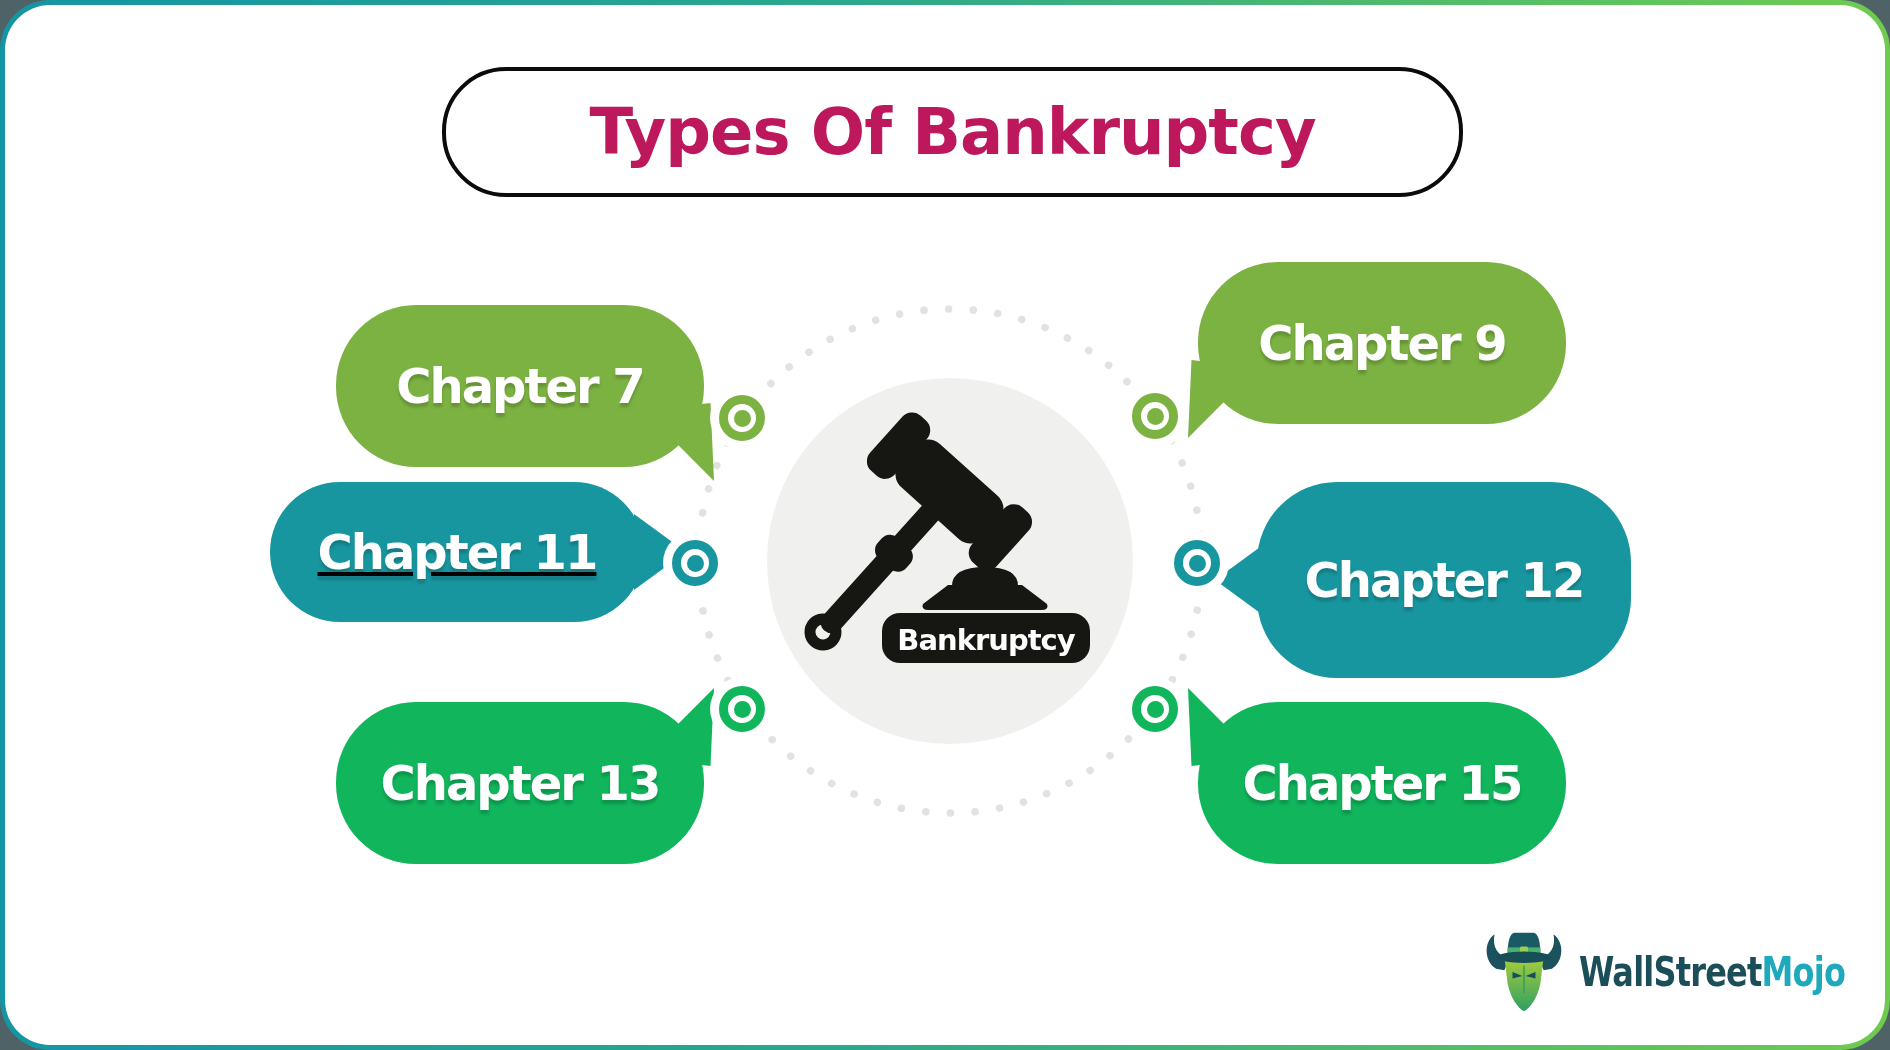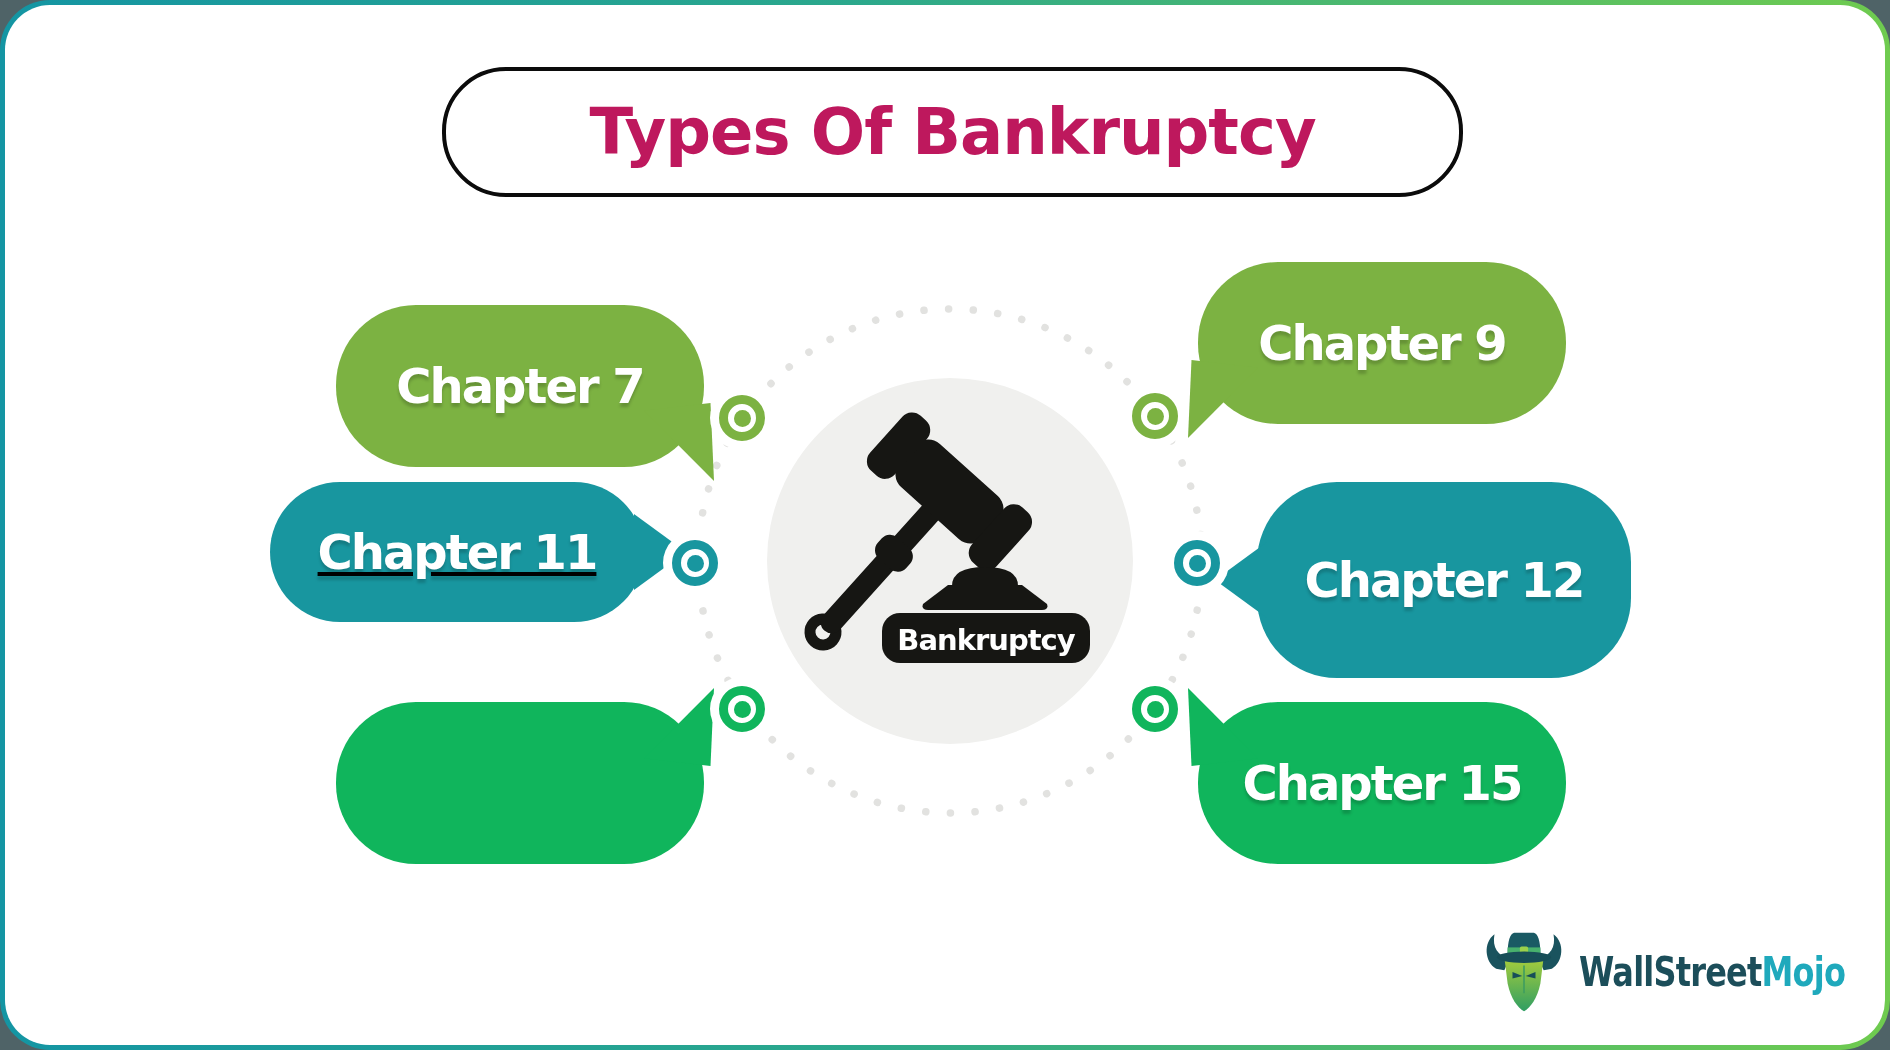--- a/index.html
+++ b/index.html
@@ -73,20 +73,21 @@
     <div class="bubble" style="left: 265px; top: 477px; width: 374px; height: 140px; text-decoration: underline; --c: #18969F;">
       <span class="tail tail-r"></span>
       <span class="bubble-label">Chapter 11</span>
     </div>
     <div class="bubble" style="left: 1252px; top: 477px; width: 374px; height: 196px; --c: #18969F;">
       <span class="tail tail-l"></span>
       <span class="bubble-label">Chapter 12</span>
     </div>
     <div class="bubble" style="left: 331px; top: 697px; width: 368px; height: 162px; --c: #10B55C;">
       <span class="tail tail-tr"></span>
+      <span class="bubble-label">Chapter 13</span>
     </div>
     <div class="bubble" style="left: 1193px; top: 697px; width: 368px; height: 162px; align-items: center; --c: #10B55C;">
       <span class="tail tail-tl"></span>
       <span class="bubble-label">Chapter 15</span>
     </div>
 
     <div class="marker" style="left: 714px; top: 390px; --c: #7CB242;">
         <span class="marker-dot"></span>
       </div>
     <div class="marker" style="left: 1127px; top: 388px; --c: #7CB242;">

